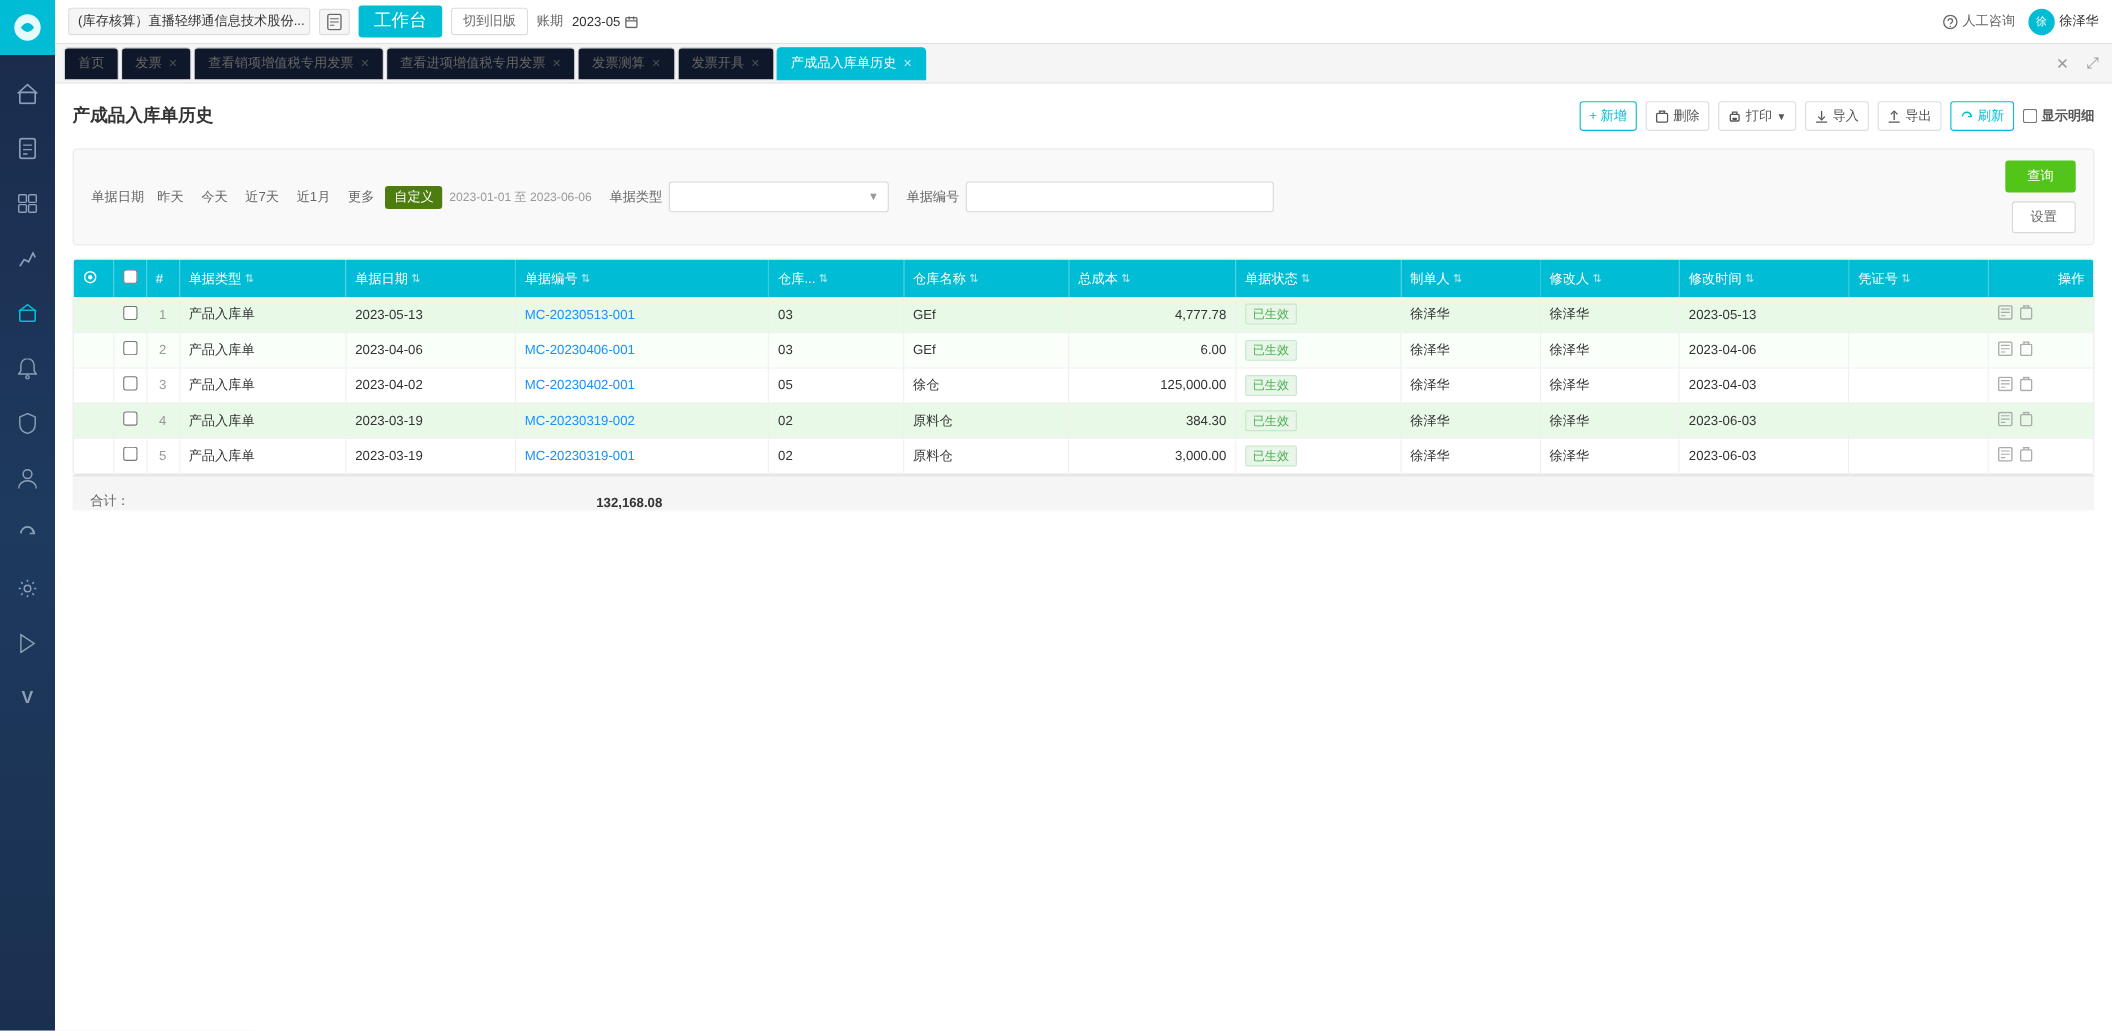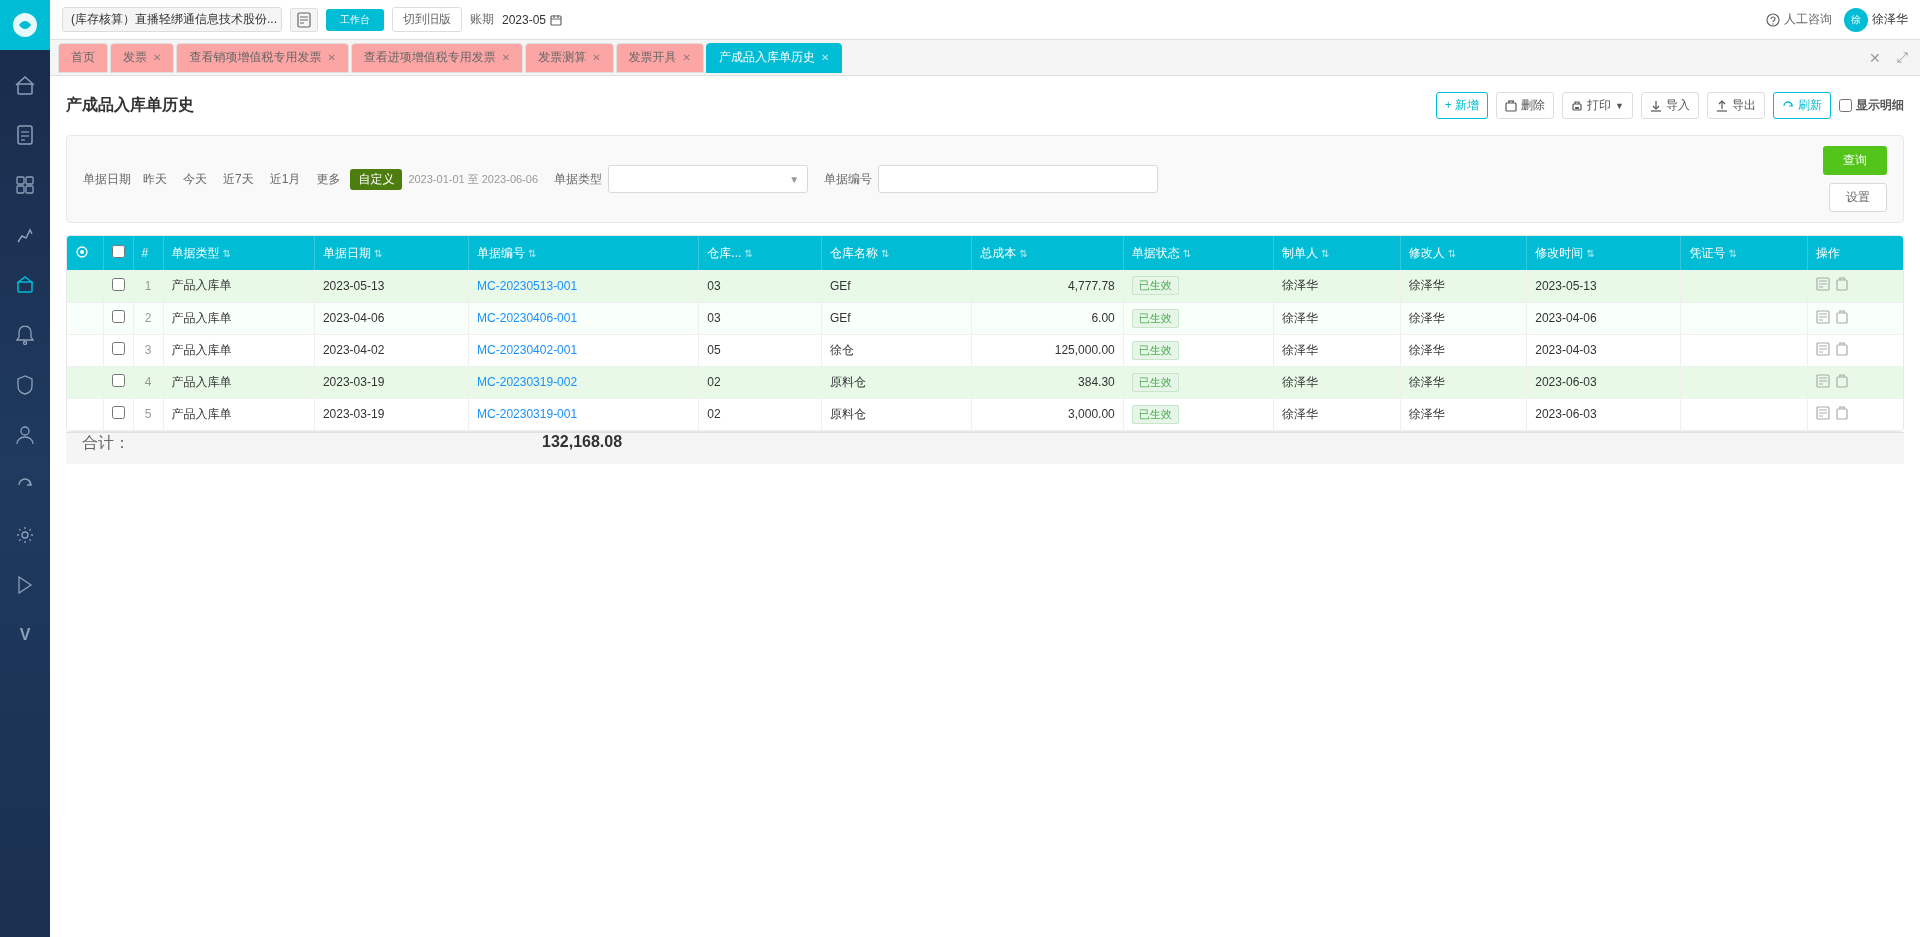--- a/index.html
+++ b/index.html
@@ -15,32 +15,32 @@
     .sidebar-item { width: 50px; height: 50px; display: flex; align-items: center; justify-content: center; cursor: pointer; color: #8ca0b8; font-size: 18px; }
     .sidebar-item.active { color: #00bcd4; }
 
     
     .main-area { flex: 1; display: flex; flex-direction: column; overflow: hidden; }
 
     
     .top-bar { height: 40px; background: #fff; border-bottom: 1px solid #e0e0e0; display: flex; align-items: center; padding: 0 12px; gap: 8px; }
     .top-bar-left { display: flex; align-items: center; gap: 8px; flex: 1; }
     .company-name { font-size: 12px; color: #333; background: #f5f5f5; border: 1px solid #ddd; border-radius: 3px; padding: 3px 8px; display: flex; align-items: flex-end; gap: 4px; max-width: 220px; white-space: nowrap; overflow: hidden; text-overflow: ellipsis; }
-    .workbench-btn { background: #00bcd4; color: #fff; border: none; border-radius: 3px; padding: 4px 14px; cursor: pointer; font-size: 10px; }
+    .workbench-btn { background: #00bcd4; color: #fff; border: none; border-radius: 3px; padding: 4px 14px; cursor: pointer; font-size: 16px; }
     .switch-btn { background: #fff; border: 1px solid #ddd; border-radius: 3px; padding: 3px 10px; cursor: pointer; font-size: 12px; color: #666; }
     .period-label { font-size: 12px; color: #666; }
     .period-value { font-size: 12px; color: #333; display: flex; align-items: center; gap: 4px; }
     .top-bar-right { display: flex; align-items: center; gap: 12px; }
     .user-service { font-size: 12px; color: #666; display: flex; align-items: center; gap: 4px; cursor: pointer; }
     .user-name { font-size: 12px; color: #333; display: flex; align-items: center; gap: 4px; cursor: pointer; }
 
     
     .tab-bar { height: 36px; background: #f5f5f5; border-bottom: 1px solid #e0e0e0; display: flex; align-items: center; padding: 0 8px; gap: 2px; }
     .tab { height: 30px; padding: 0 12px; display: flex; align-items: center; gap: 6px; border-radius: 4px 4px 0 0; cursor: pointer; font-size: 12px; white-space: nowrap; border: 1px solid transparent; }
-    .tab.normal { background: #fca5a5; border-color: #e0e0e0; color: #666; }
+    .tab.normal { background: #0f172a; border-color: #e0e0e0; color: #666; }
     .tab.active-tab { background: #00bcd4; color: #fff; border-color: #00bcd4; }
     .tab-close { font-size: 10px; cursor: pointer; opacity: 0.7; }
     .tab-bar-right { margin-left: auto; display: flex; align-items: center; gap: 8px; }
     .window-ctrl { font-size: 14px; color: #999; cursor: pointer; padding: 0 4px; }
 
     
     .page-content { flex: 1; background: #fff; overflow: auto; padding: 16px; }
 
     
     .page-title { font-size: 16px; font-weight: bold; color: #333; margin-bottom: 16px; display: flex; align-items: center; justify-content: space-between; }
@@ -80,21 +80,21 @@
     tbody td { padding: 0 8px; border-right: 1px solid #f0f0f0; white-space: nowrap; }
     tbody td:last-child { border-right: none; }
     .link-cell { color: #1890ff; cursor: pointer; text-decoration: none; }
     .status-badge { display: inline-block; padding: 1px 6px; border-radius: 2px; font-size: 11px; background: #e8f5e9; color: #4caf50; border: 1px solid #c8e6c9; }
     .row-num { color: #999; text-align: center; }
     .checkbox-col { width: 30px; text-align: center; }
     .action-col { display: flex; align-items: center; gap: 6px; }
     .icon-btn { color: #999; cursor: pointer; font-size: 14px; }
 
     
-    .table-footer { height: 32px; background: #f5f5f5; border-top: 1px solid #e0e0e0; display: flex; align-items: flex-start; padding: 0 16px; font-size: 16px; }
+    .table-footer { height: 32px; background: #f5f5f5; border-top: 1px solid #e0e0e0; display: flex; align-items: flex-end; padding: 0 16px; font-size: 12px; }
     .total-label { color: #666; min-width: 60px; }
     .total-value { color: #333; font-weight: bold; margin-left: 400px; }
 
     
     .pagination { height: 40px; background: #fff; border-top: 1px solid #e0e0e0; display: flex; align-items: center; justify-content: flex-end; padding: 0 16px; gap: 8px; font-size: 12px; }
     .page-size-label { color: #666; }
     .page-size-select { height: 24px; border: 1px solid #d9d9d9; border-radius: 3px; padding: 0 6px; font-size: 12px; }
     .page-nav { display: flex; align-items: center; gap: 4px; }
     .page-nav-btn { width: 24px; height: 24px; border: 1px solid #d9d9d9; border-radius: 3px; background: #fff; cursor: pointer; display: flex; align-items: center; justify-content: center; font-size: 12px; color: #666; }
     .page-nav-btn.disabled { color: #ccc; cursor: not-allowed; }
@@ -421,21 +421,21 @@
                     <span>修改时间</span>
                     <span class="sort-icon">⇅</span>
                   </div>
               </th>
               <th>
                 <div class="th-content">
                     <span>凭证号</span>
                     <span class="sort-icon">⇅</span>
                   </div>
               </th>
-              <th style="text-align:left;"><span>操作</span></th>
+              <th style="text-align:right;"><span>操作</span></th>
             </tr>
           </thead>
           <tbody id="table-body">
           <tr class="highlighted">
     <td style="text-align:center;"></td>
     <td class="checkbox-col">
       <input type="checkbox" style="margin: 0px;">
     </td>
     <td class="row-num">1</td>
     <td>产品入库单</td>

